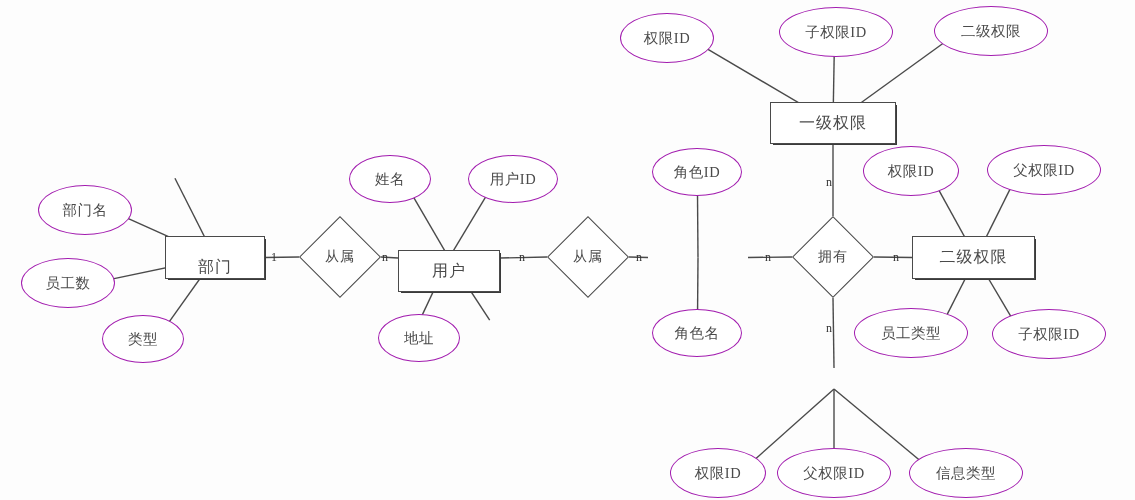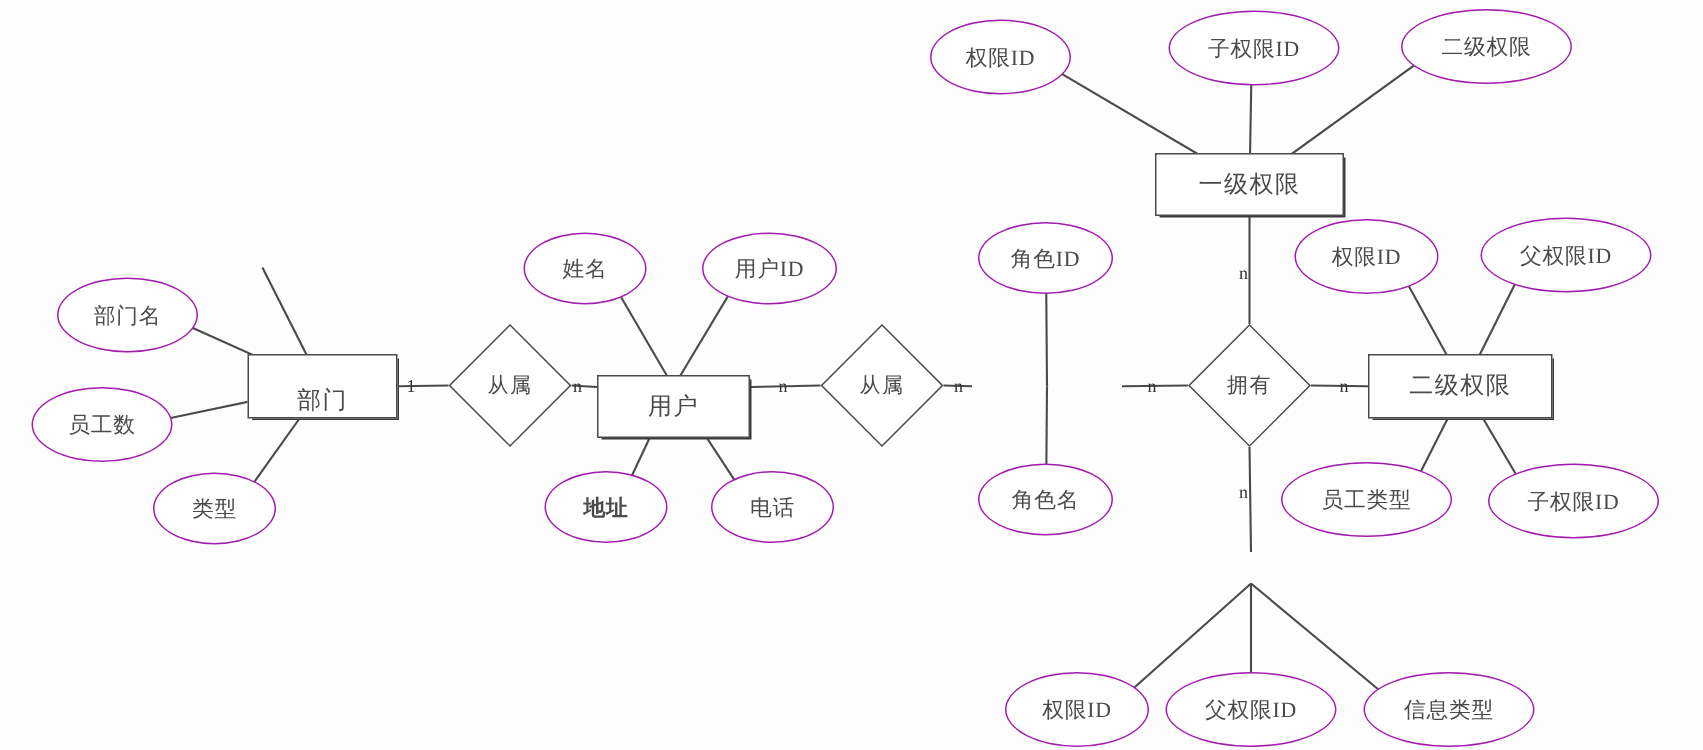--- a/index.html
+++ b/index.html
@@ -149,25 +149,22 @@
     </div>
     <div class="node attr" style="left: 102px; top: 315px; width: 82px; height: 48px;">
       <span>类型</span>
     </div>
     <div class="node attr" style="left: 349px; top: 155px; width: 82px; height: 48px;">
       <span>姓名</span>
     </div>
     <div class="node attr" style="left: 468px; top: 155px; width: 90px; height: 48px;">
       <span>用户ID</span>
     </div>
-    <div class="node attr" style="left: 363px; top: 314px; width: 82px; height: 48px; font-weight: bold;">
+    <div class="node attr" style="left: 378px; top: 314px; width: 82px; height: 48px;">
       <span>地址</span>
-    </div>
-    <div class="node attr" style="left: 474px; top: 314px; width: 82px; height: 48px;">
-      <span>电话</span>
     </div>
     <div class="node attr" style="left: 652px; top: 148px; width: 90px; height: 48px;">
       <span>角色ID</span>
     </div>
     <div class="node attr" style="left: 652px; top: 309px; width: 90px; height: 48px;">
       <span>角色名</span>
     </div>
     <div class="node attr" style="left: 620px; top: 13px; width: 94px; height: 50px;">
       <span>权限ID</span>
     </div>

